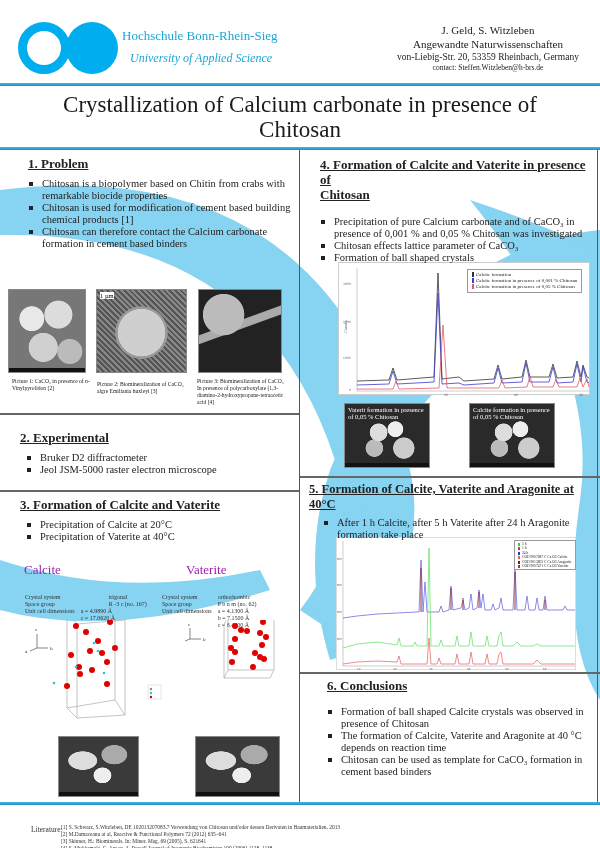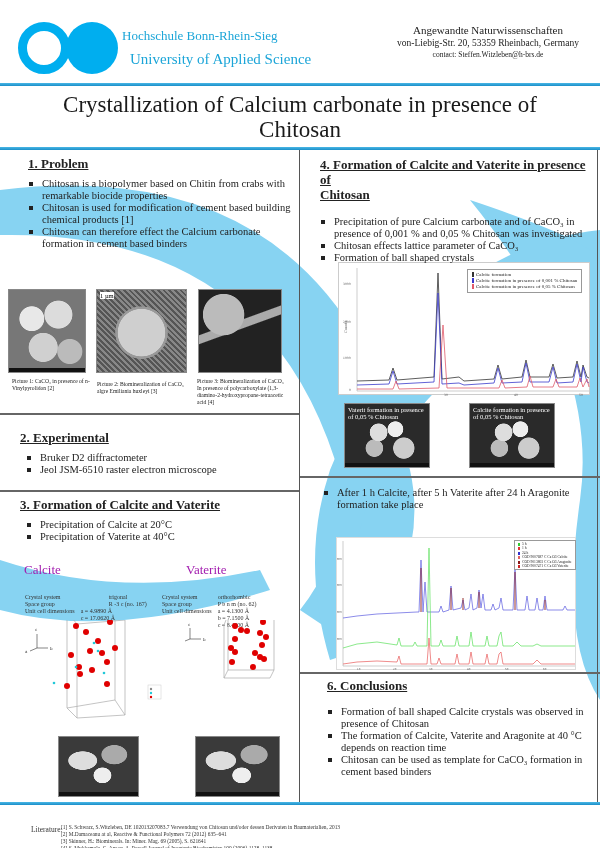--- a/index.html
+++ b/index.html
@@ -7,21 +7,21 @@
   body { position: relative; font-family: "DejaVu Serif", "Liberation Serif", serif; color: #222; }
 
   .bg-arc { position: absolute; inset: 0; pointer-events: none; z-index: 0; }
 
   
   .header { position: absolute; left: 0; top: 0; width: 600px; height: 84px; z-index: 2; }
   .logo { position: absolute; left: 18px; top: 22px; width: 100px; height: 52px; }
   .logo .ring { position: absolute; left: 0; top: 0; width: 52px; height: 52px; border-radius: 50%; border: 9px solid #00aeef; }
   .logo .disc { position: absolute; left: 48px; top: 0; width: 52px; height: 52px; border-radius: 50%; background: #00aeef; }
   .uni-name { position: absolute; left: 122px; top: 28px; font-family: "Liberation Serif", serif; font-size: 13px; color: #1ba5d8; }
-  .uni-sub { position: absolute; left: 130px; top: 51px; font-family: "Liberation Serif", serif; font-size: 15px; color: #1ba5d8; }
+  .uni-sub { position: absolute; left: 130px; top: 51px; font-family: "Liberation Serif", serif; font-style: italic; font-size: 12px; color: #1ba5d8; }
   .authors { position: absolute; right: 12px; top: 24px; width: 200px; text-align: center; font-family: "Liberation Serif", serif; color: #222; line-height: 1.25; }
   .authors .a1 { font-size: 11px; }
   .authors .a2 { font-size: 11px; }
   .authors .a3 { font-size: 9.5px; }
   .authors .a4 { font-size: 7.5px; }
   .rule { position: absolute; left: 0; width: 600px; height: 3px; background: linear-gradient(#49b7e6, #1a8ec8); z-index: 2; }
   .rule.r1 { top: 83px; }
   .rule.r2 { top: 147px; }
   .rule.r3 { top: 802px; }
 
@@ -73,20 +73,21 @@
 </svg>
 
 <div class="header">
   <div class="logo">
     <div class="ring"></div>
     <div class="disc"></div>
   </div>
   <div class="uni-name">Hochschule Bonn-Rhein-Sieg</div>
   <div class="uni-sub">University of Applied Science</div>
   <div class="authors">
+    <div class="a1">J. Geld, S. Witzleben</div>
     <div class="a2">Angewandte Naturwissenschaften</div>
     <div class="a3">von-Liebig-Str. 20, 53359 Rheinbach, Germany</div>
     <div class="a4">contact: Steffen.Witzleben@h-brs.de</div>
   </div>
 </div>
 <div class="rule r1"></div>
 
 <div class="title">
   <div>Crystallization of Calcium carbonate in presence of</div>
   <div>Chitosan</div>
@@ -94,21 +95,21 @@
 <div class="rule r2"></div>
 
 <div class="col-divider"></div>
 <div class="vline-r" style="top:150px;height:652px;"></div>
 
 <div class="panel" style="left:28px;top:156px;width:265px;">
   <h2>1. Problem</h2>
   <ul class="bul" style="margin-top:6px;">
     <li>Chitosan is a biopolymer based on Chitin from crabs with remarkable biocide properties</li>
     <li>Chitosan is used for modification of cement based building chemical products [1]</li>
-    <li>Chitosan can therefore effect the Calcium carbonate formation in cement based binders</li>
+    <li>Chitosan can therefore contact the Calcium carbonate formation in cement based binders</li>
   </ul>
 </div>
 
 <div class="sem light" style="left:8px;top:289px;width:78px;height:84px;">
     <div class="bar"></div>
   </div>
 <div class="sem cocco" style="left:96px;top:289px;width:91px;height:84px;">
   <div class="cap" style="background:#fff;color:#000;">1 µm</div>
 </div>
 <div class="sem funnel" style="left:198px;top:289px;width:84px;height:84px;"></div>
@@ -116,21 +117,21 @@
 <div class="caption" style="left:12px;top:378px;width:78px;">Picture 1: CaCO₃ in presence of n-Vinylpyrolidon [2]</div>
 <div class="caption" style="left:97px;top:381px;width:92px;">Picture 2: Biomineralization of CaCO₃ algre Emiliania huxleyi [3]</div>
 <div class="caption" style="left:197px;top:378px;width:92px;">Picture 3: Biomineralization of CaCO₃ In presence of polycarboxylate (1,3-diamino-2-hydroxypropane-tetraacetic acid [4]</div>
 
 <div class="hline" style="left:0;top:413px;width:299px;"></div>
 
 <div class="panel" style="left:20px;top:430px;width:270px;">
   <h2>2. Experimental</h2>
   <ul class="bul" style="margin-top:6px;margin-left:6px;">
     <li>Bruker D2 diffractometer</li>
-    <li>Jeol JSM-6510 raster electron microscope</li>
+    <li>Jeol JSM-5000 raster electron microscope</li>
   </ul>
 </div>
 
 <div class="hline" style="left:0;top:490px;width:299px;"></div>
 
 <div class="panel" style="left:20px;top:497px;width:275px;">
   <h2>3. Formation of Calcite and Vaterite</h2>
   <ul class="bul" style="margin-top:6px;margin-left:6px;">
     <li>Precipitation of Calcite at 20°C</li>
     <li>Precipitation of Vaterite at 40°C</li>
@@ -317,20 +318,21 @@
     <div class="bar"></div>
 </div>
 <div class="sem dark" style="left:469px;top:403px;width:86px;height:65px;">
   <div class="cap" style="width:80px;">Calcite formation in presence of 0,05 % Chitosan</div>
     <div class="bar"></div>
 </div>
 
 <div class="hline" style="left:300px;top:476px;width:300px;"></div>
 
 <div class="panel" style="left:309px;top:482px;width:290px;">
+  <h2 style="font-size:12.5px;">5. Formation of Calcite, Vaterite and Aragonite at 40°C</h2>
   <ul class="bul" style="margin-top:5px;margin-left:14px;width:250px;">
     <li>After 1 h Calcite, after 5 h Vaterite after 24 h Aragonite formation take place</li>
   </ul>
 </div>
 
 <div class="chart-box" style="left:336px;top:537px;width:240px;height:133px;border-color:#ddd;">
   <svg width="240" height="133" viewBox="0 0 240 133">
     <line x1="6" y1="3" x2="6" y2="128" stroke="#999" stroke-width="0.5"></line>
     <line x1="6" y1="128" x2="238" y2="128" stroke="#999" stroke-width="0.5"></line>
     <g font-size="2.6" fill="#555">

